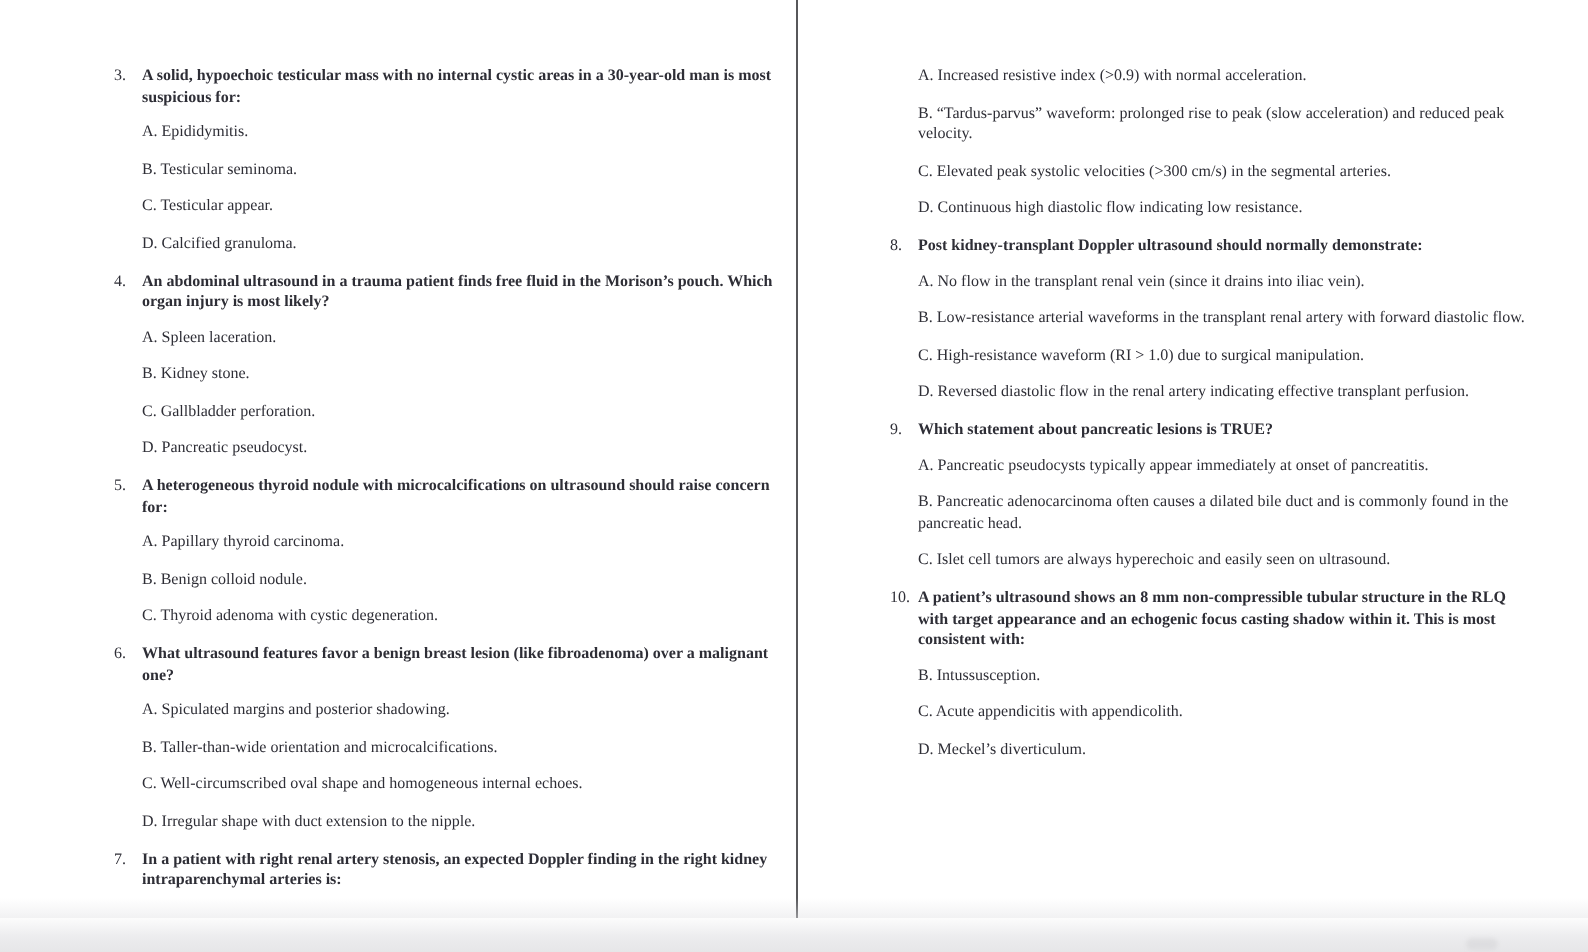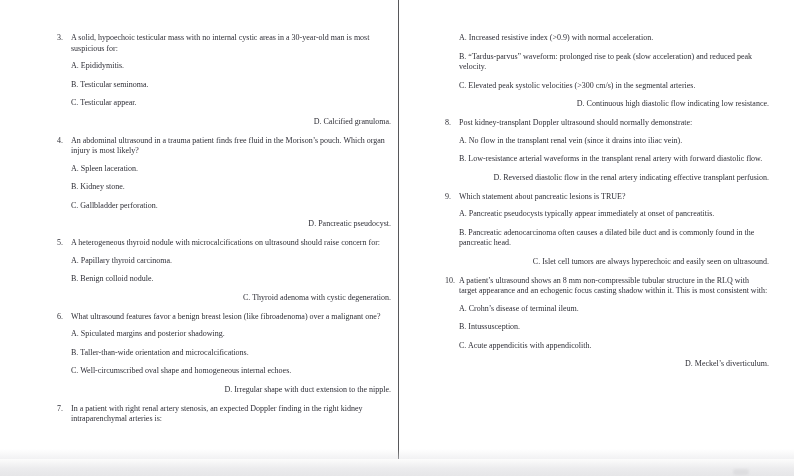--- a/index.html
+++ b/index.html
@@ -37,23 +37,23 @@
     display: flex;
     margin-bottom: 6.5px;
   }
   .qnum {
     flex: 0 0 14px;
     white-space: nowrap;
   }
   .qbody { flex: 1 1 auto; }
   .column.left  .qbody { max-width: 320px; }
   .column.right .qbody { max-width: 310px; }
-  .qtext { margin-bottom: 7px; }
+  .qtext { margin-bottom: 7px; font-weight: bold; }
   .opt   { margin-bottom: 8px; }
-  .opt:last-child { margin-bottom: 2px; text-align: right; }
+  .opt:last-child { margin-bottom: 2px; }
   .bottom-strip {
     position: absolute;
     left: 0;
     bottom: 0;
     width: 794px;
     height: 17px;
     background: linear-gradient(180deg, #fcfcfc 0%, #ececee 55%, #e6e6e8 100%);
   }
   .bottom-shade {
     position: absolute;
@@ -136,37 +136,37 @@
           <div class="opt">C. Elevated peak systolic velocities (&gt;300 cm/s) in the segmental arteries.</div>
           <div class="opt">D. Continuous high diastolic flow indicating low resistance.</div>
         </div>
       </div>
       <div class="q">
         <span class="qnum">8.</span>
         <div class="qbody">
           <div class="qtext">Post kidney-transplant Doppler ultrasound should normally demonstrate:</div>
           <div class="opt">A. No flow in the transplant renal vein (since it drains into iliac vein).</div>
           <div class="opt">B. Low-resistance arterial waveforms in the transplant renal artery with forward diastolic flow.</div>
+          <div class="opt">C. High-resistance waveform (RI &gt; 1.0) due to surgical manipulation.</div>
           <div class="opt">D. Reversed diastolic flow in the renal artery indicating effective transplant perfusion.</div>
         </div>
       </div>
       <div class="q">
         <span class="qnum">9.</span>
         <div class="qbody">
           <div class="qtext">Which statement about pancreatic lesions is TRUE?</div>
           <div class="opt">A. Pancreatic pseudocysts typically appear immediately at onset of pancreatitis.</div>
           <div class="opt">B. Pancreatic adenocarcinoma often causes a dilated bile duct and is commonly found in the pancreatic head.</div>
           <div class="opt">C. Islet cell tumors are always hyperechoic and easily seen on ultrasound.</div>
         </div>
       </div>
       <div class="q">
         <span class="qnum">10.</span>
         <div class="qbody">
           <div class="qtext">A patient’s ultrasound shows an 8 mm non-compressible tubular structure in the RLQ with target appearance and an echogenic focus casting shadow within it. This is most consistent with:</div>
-          <div class="opt">A. Crohn’s disease of terminal ileum.</div>
           <div class="opt">B. Intussusception.</div>
           <div class="opt">C. Acute appendicitis with appendicolith.</div>
           <div class="opt">D. Meckel’s diverticulum.</div>
         </div>
       </div>
     </div>
   <div class="bottom-shade"></div>
   <div class="bottom-strip"></div>
   <div class="smudge"></div>
 </div>

